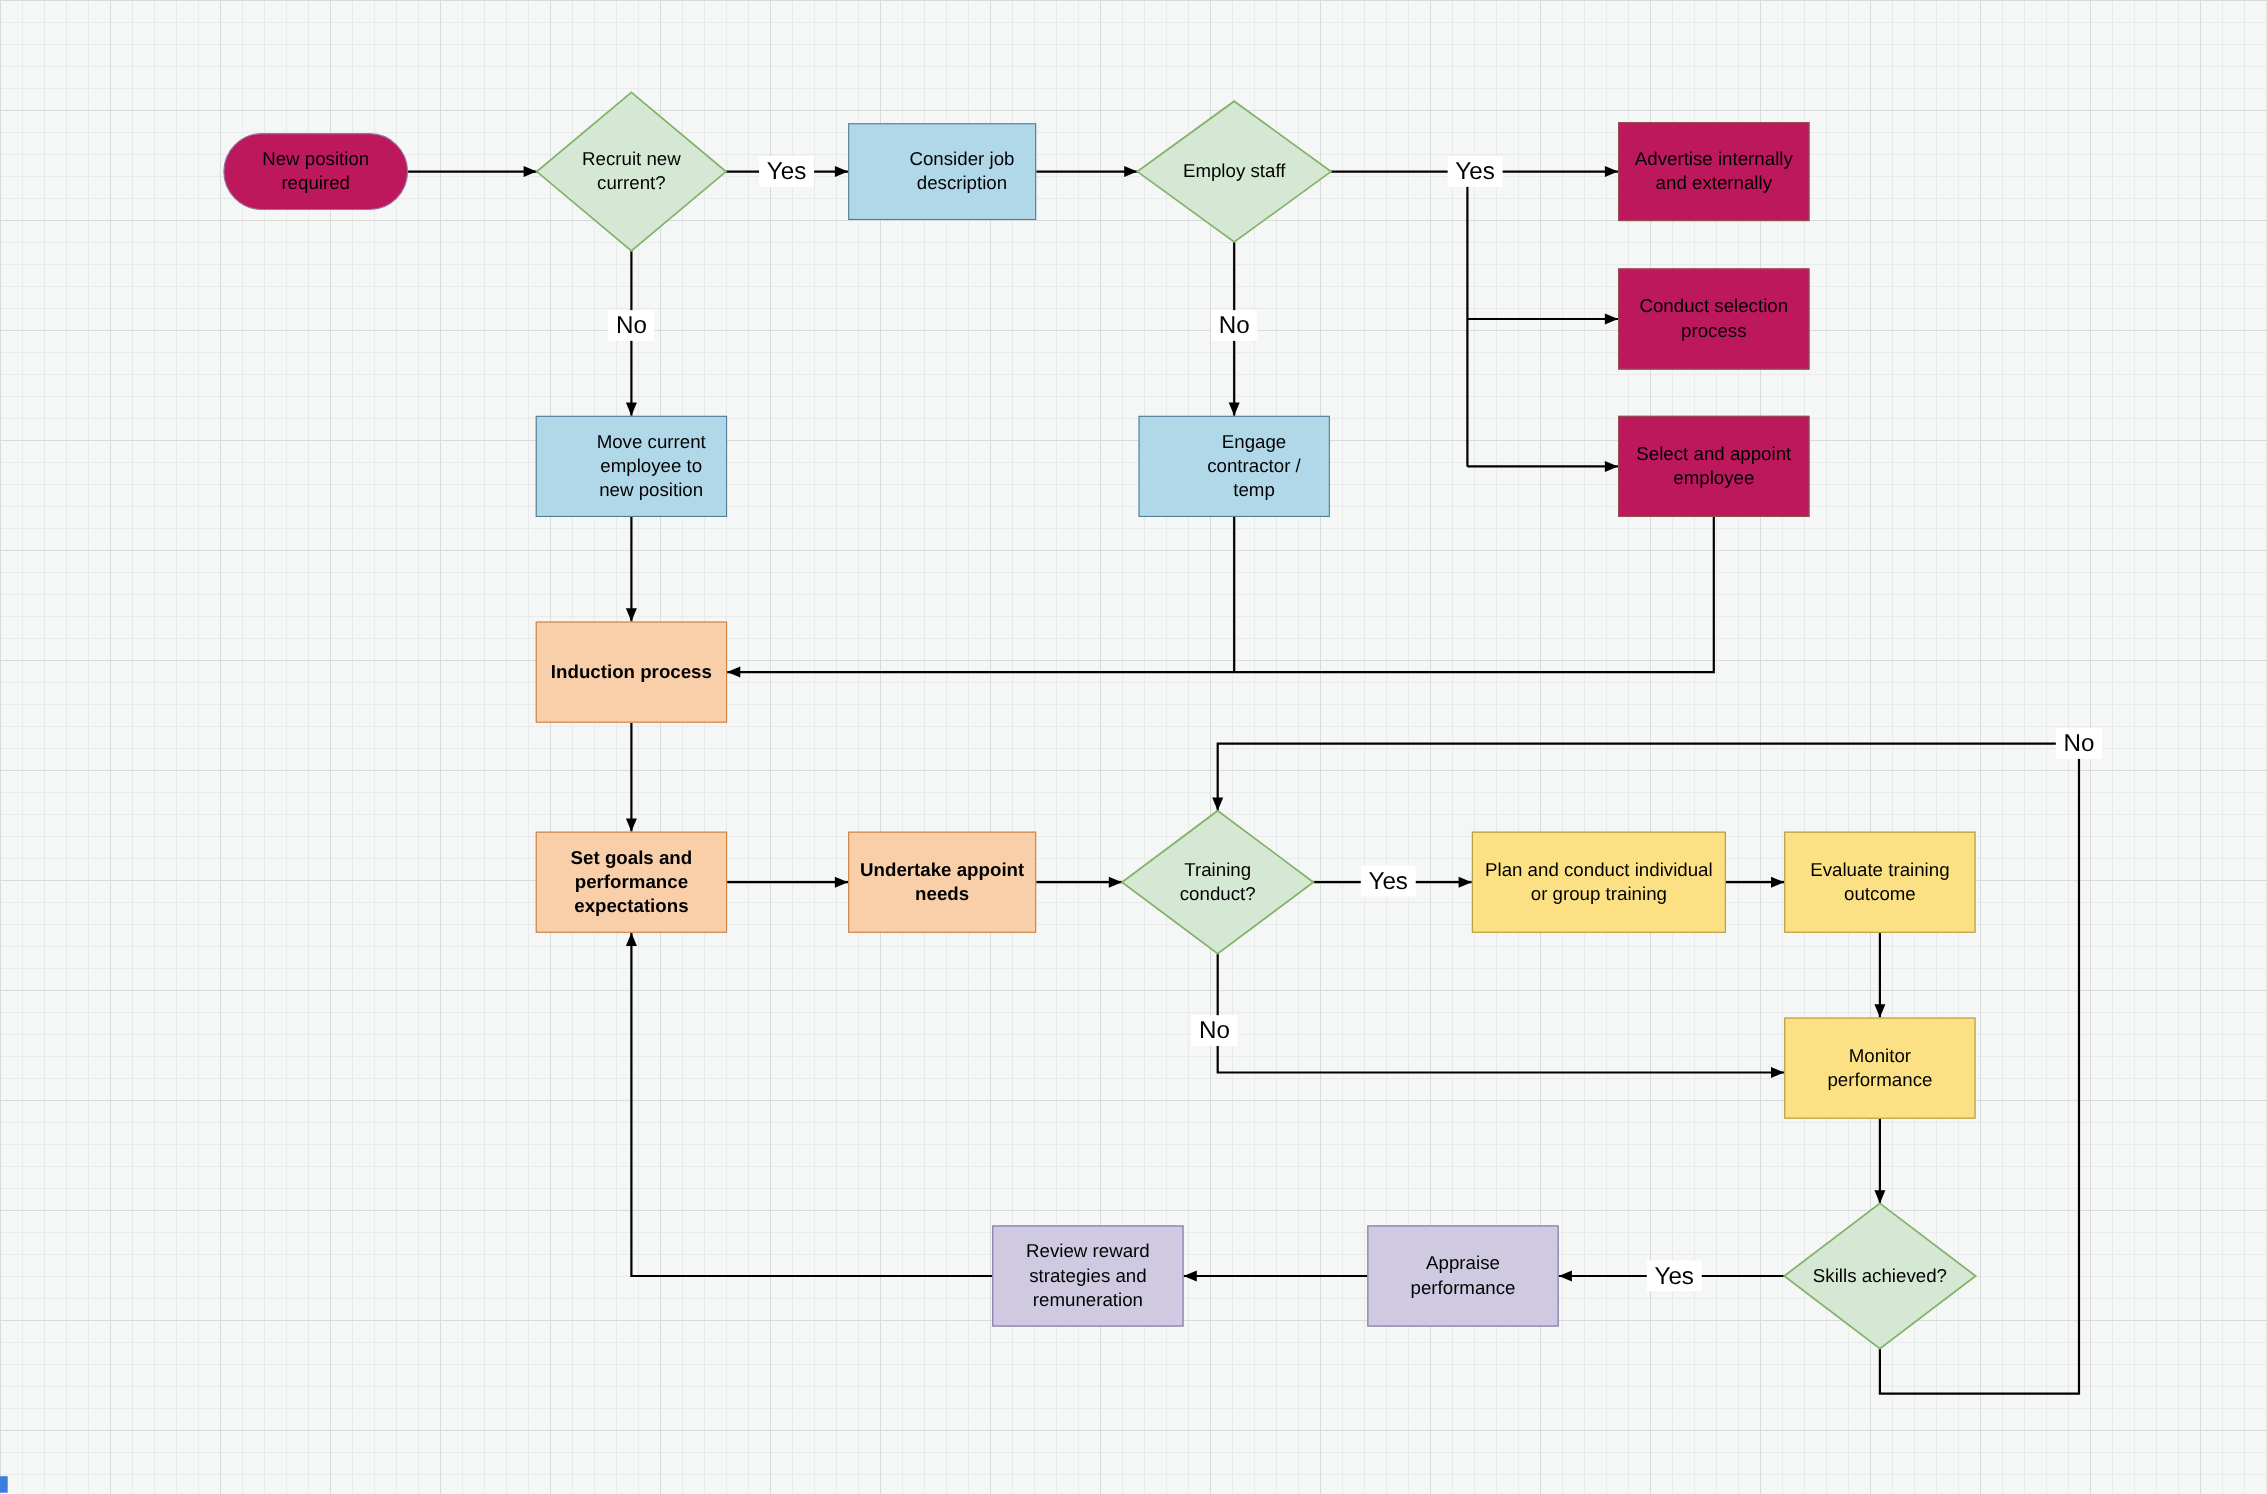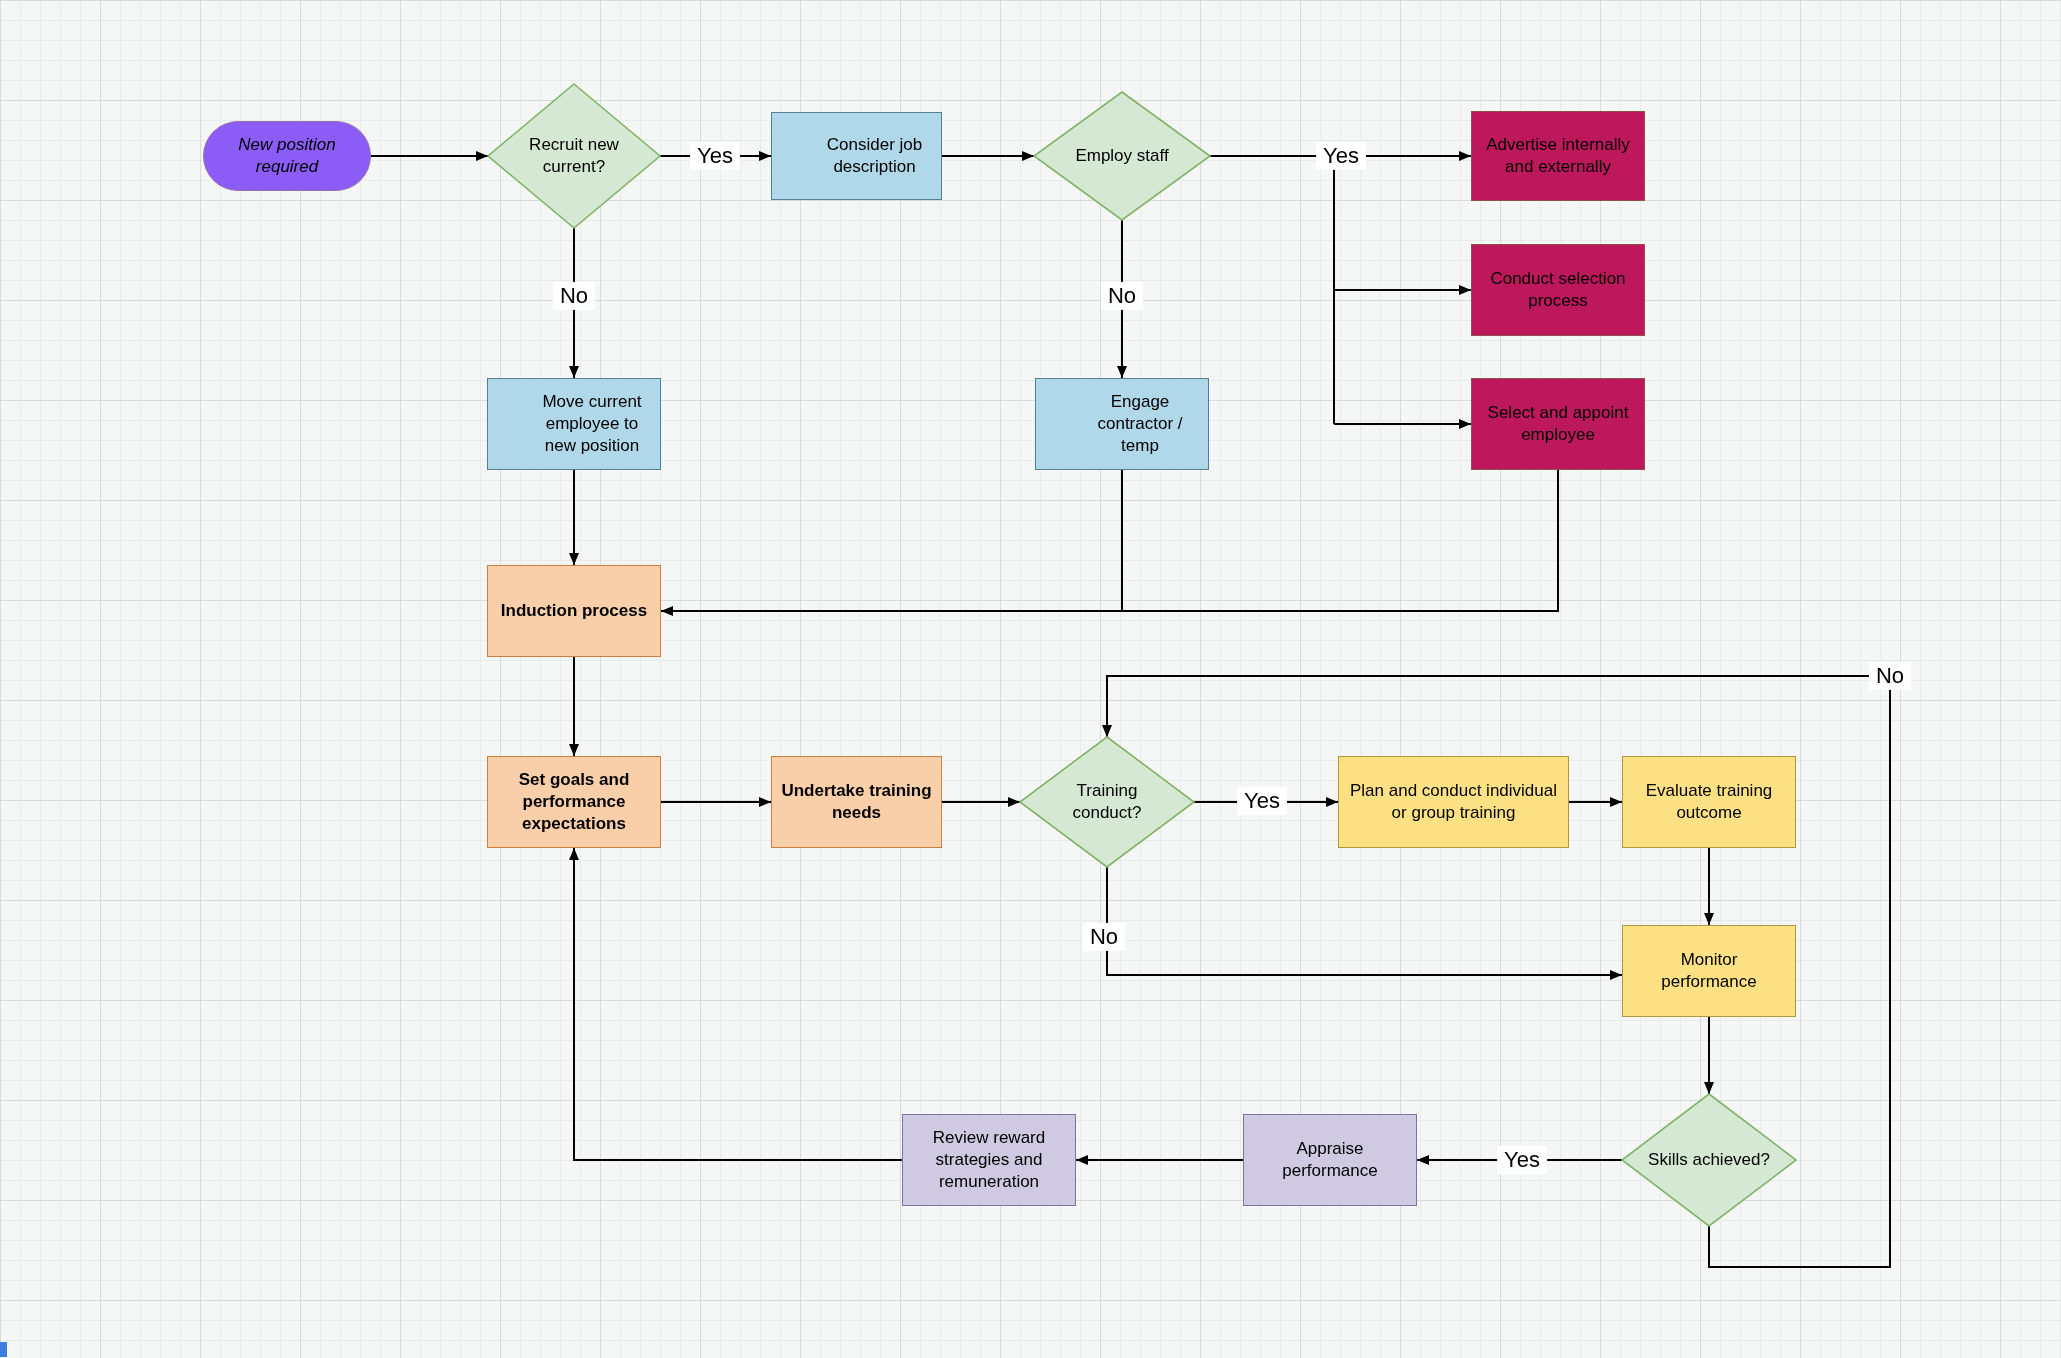--- a/index.html
+++ b/index.html
@@ -14,21 +14,21 @@
       linear-gradient(90deg, #e9ebeb 1px, transparent 1px);
     background-size:100px 100px,100px 100px,20px 20px,20px 20px;
   }
   svg.connectors{position:absolute;left:0;top:0;z-index:1;}
   svg.connectors polyline{fill:none;stroke:#000;stroke-width:2;stroke-linejoin:miter;}
   .node{
     position:absolute;display:flex;align-items:center;justify-content:center;
     box-sizing:border-box;z-index:2;
   }
   .rect{border:1.6px solid;}
-  .pill{border:1.6px solid #9673a6;background:#8b5cf6;border-radius:36px;font-style:italic;}
+  .pill{border:1.6px solid #9673a6;background:#be185d;border-radius:36px;}
   .c-decision{background:transparent;border:none;}
   .c-blue{background:#b0d8e8;border-color:#527e99;padding-left:36px;}
   .c-red{background:#be185d;border-color:#91504f;}
   .c-orange{background:#f9cfa9;border-color:#cc7f3f;font-weight:bold;}
   .c-yellow{background:#fce184;border-color:#b0983c;}
   .c-purple{background:#cfc9e1;border-color:#7d74a5;}
   .diamond .shape{position:absolute;left:0;top:0;width:100%;height:100%;overflow:visible;}
   .diamond polygon{fill:#d5e8d4;stroke:#82b366;stroke-width:1.6;vector-effect:non-scaling-stroke;}
   .lbl{
     position:relative;z-index:1;text-align:center;
@@ -121,21 +121,21 @@
 
 <div class="node rect c-orange" style="left:487px;top:565px;width:174px;height:92px">
   <span class="lbl">Induction process</span>
 </div>
 
 <div class="node rect c-orange" style="left:487px;top:756px;width:174px;height:92px">
   <span class="lbl" style="padding:0 2px">Set goals and performance expectations</span>
 </div>
 
 <div class="node rect c-orange" style="left:771px;top:756px;width:171px;height:92px">
-  <span class="lbl">Undertake training needs</span>
+  <span class="lbl">Undertake appoint needs</span>
 </div>
 
 <div class="node diamond c-decision" style="left:1020px;top:737px;width:174px;height:130px">
   <svg class="shape" viewBox="0 0 100 100" preserveAspectRatio="none">
       <polygon points="50,0 100,50 50,100 0,50"></polygon>
     </svg>
   <span class="lbl">Training conduct?</span>
 </div>
 
 <div class="node rect c-yellow" style="left:1338px;top:756px;width:231px;height:92px">

